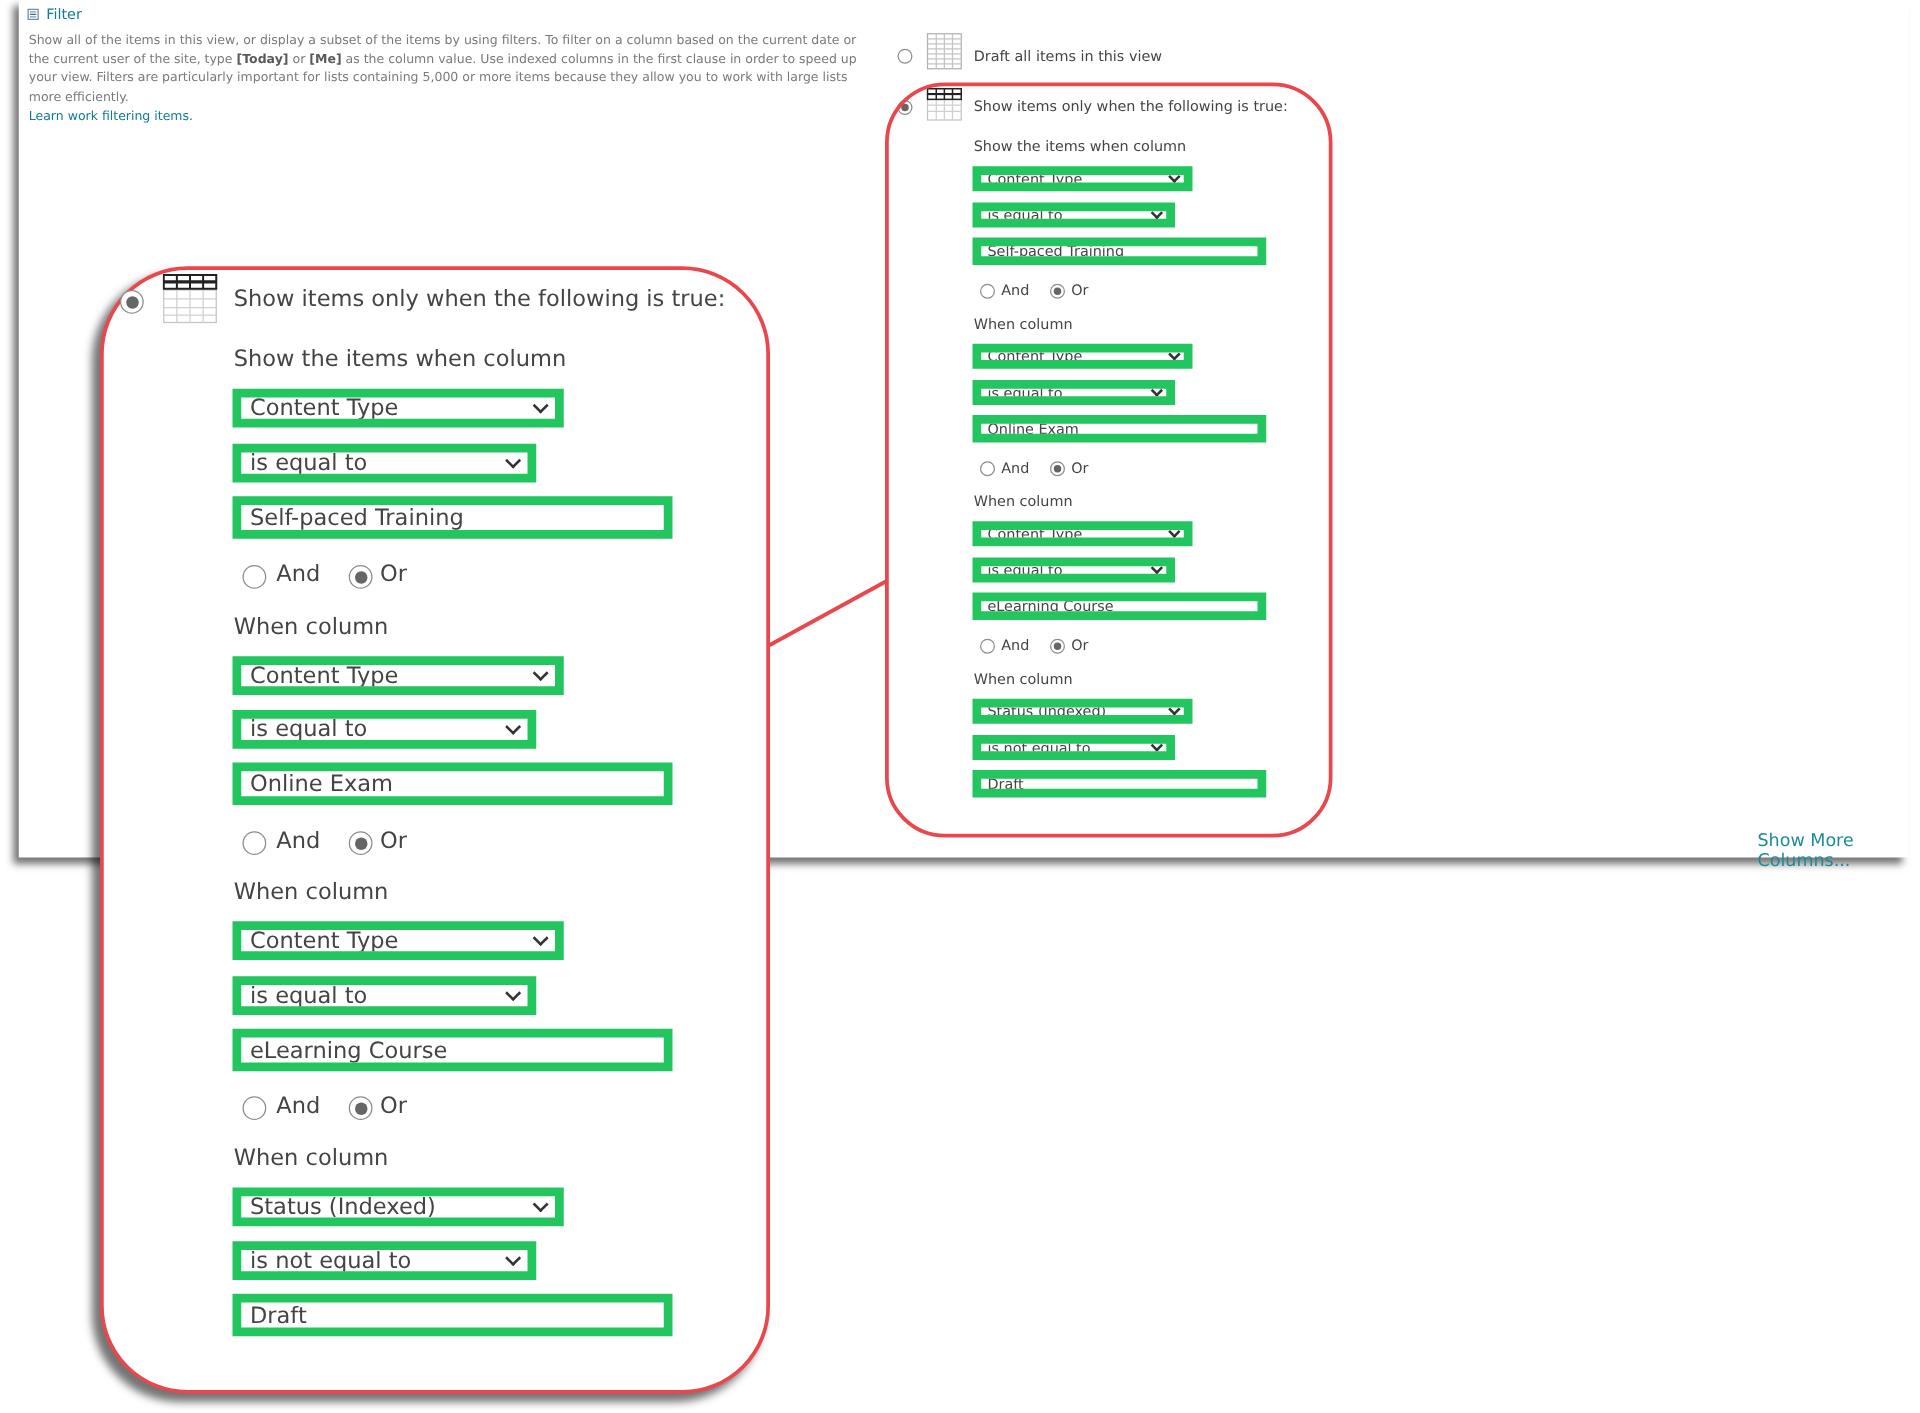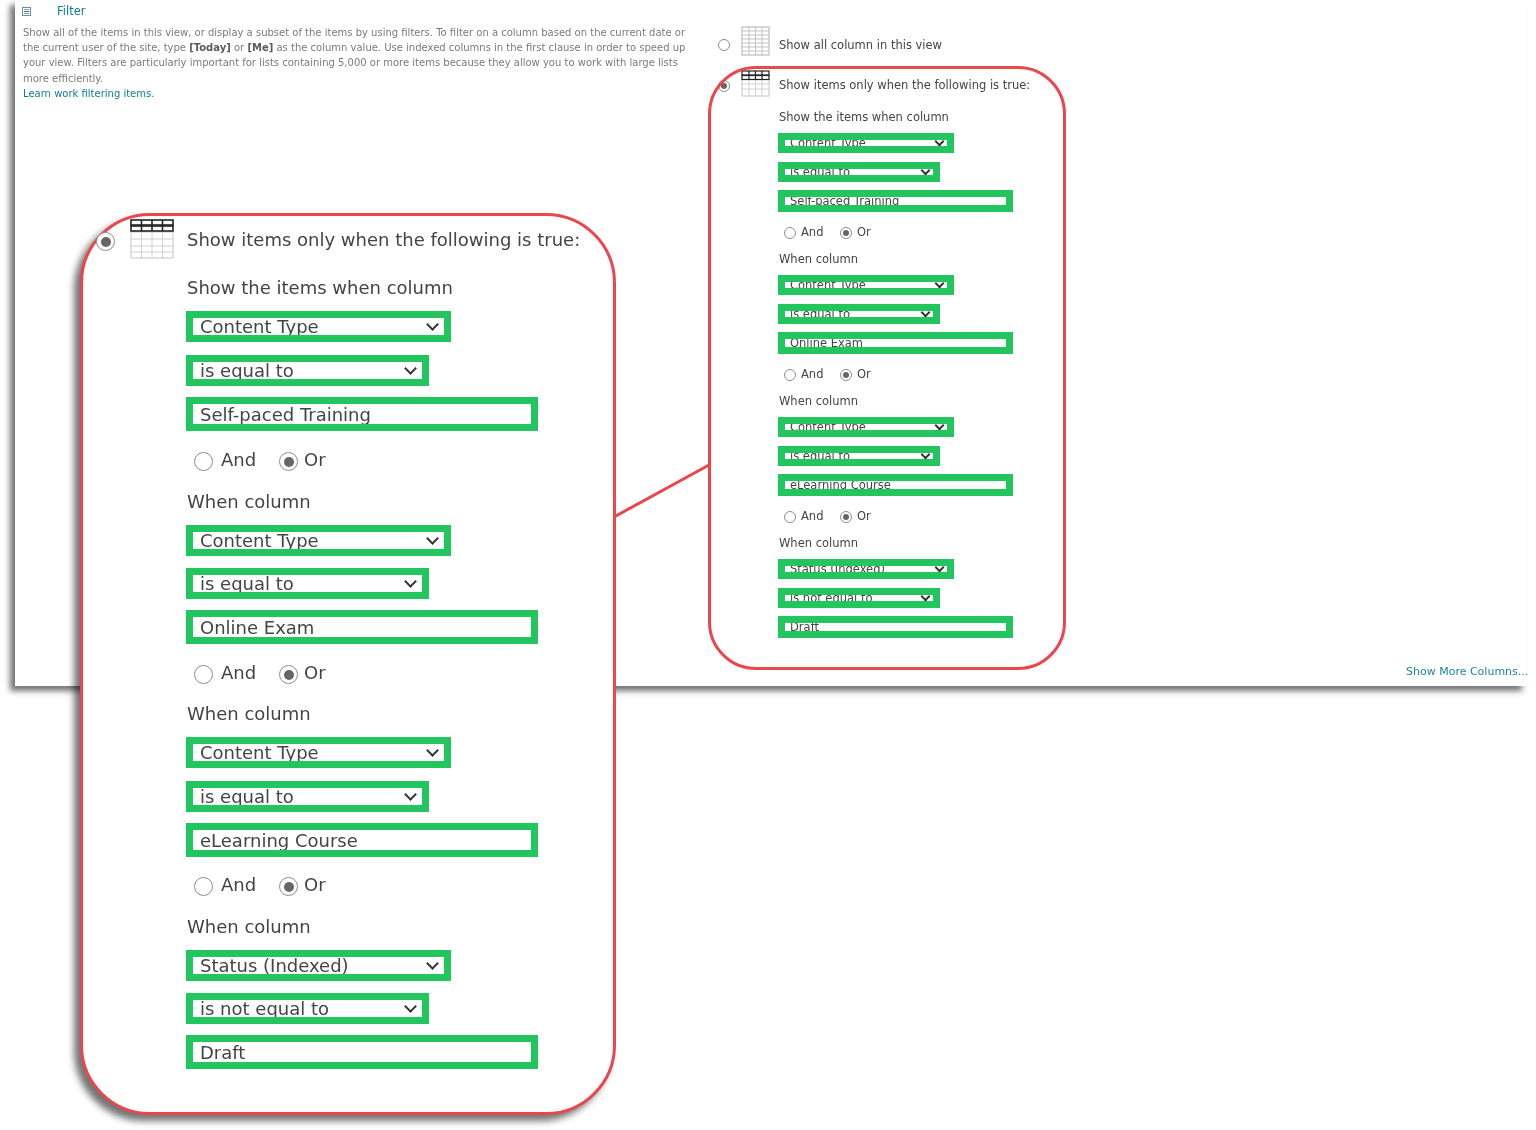--- a/index.html
+++ b/index.html
@@ -8,21 +8,21 @@
 
   
   .page-panel {
     position: absolute; left: 15px; top: 0; width: 1512px; height: 686px;
     background: #fff;
     box-shadow: -5px 5px 6px rgba(0,0,0,0.55);
   }
 
   .filter-header {
     position: absolute; left: 22px; top: 4px; display: flex; align-items: center;
-    font-size: 11.5px; color: #0f7d91; gap: 20px;
+    font-size: 11.5px; color: #0f7d91;
   }
   .collapse-icon {
     width: 9px; height: 9px; border: 1px solid #6b8fa6; margin-right: 6px; position: relative;
   }
   .collapse-icon::after { content: ""; position: absolute; left: 1px; right: 1px; top: 3px; height: 1px; background: #3c6b8a; }
   .collapse-icon::before { content: ""; position: absolute; left: 1px; right: 1px; top: 1px; bottom: 1px; border-top: 1px solid #7a9cb2; border-bottom: 1px solid #7a9cb2; }
 
   .desc {
     position: absolute; left: 23px; top: 25px; width: 680px;
     font-size: 10px; line-height: 15.2px; color: #7a7a7a;
@@ -48,21 +48,21 @@
 
   .select, .textbox {
     position: absolute; background: #fff; border: 7px solid #22c55e; color: #444; white-space: nowrap; overflow: hidden;
   }
   .s-ctl { font-size: 11.5px; padding-left: 5px; display: flex; align-items: center; }
   .b-ctl { font-size: 18px; padding-left: 7px; display: flex; align-items: center; }
   .chev { position: absolute; top: 50%; }
   .s-ctl .chev { right: 4px; width: 7px; height: 7px; margin-top: -5px; border-right: 2px solid #333; border-bottom: 2px solid #333; transform: rotate(45deg); }
   .b-ctl .chev { right: 7px; width: 9px; height: 9px; margin-top: -7px; border-right: 2.5px solid #333; border-bottom: 2.5px solid #333; transform: rotate(45deg); }
 
-  .show-more { position: absolute; left: 1406px; top: 665px; font-size: 11px; color: #1a8a9a; }
+  .show-more { position: absolute; left: 1406px; top: 665px; font-size: 14px; color: #1a8a9a; }
 
   .red-box-small {
     position: absolute; left: 708px; top: 66px; width: 358px; height: 604px;
     border: 3px solid #e8474c; border-radius: 48px; pointer-events: none;
   }
   .connector { position: absolute; left: 0; top: 0; pointer-events: none; }
 
   .zoom-box {
     position: absolute; left: 80px; top: 213px; width: 536px; height: 902px;
     background: #fff; border: 3.5px solid #e8474c; border-radius: 70px;
@@ -94,21 +94,21 @@
         <line x1="14.5" y1="1" x2="14.5" y2="29"></line>
         <line x1="21" y1="1" x2="21" y2="29"></line>
       <line x1="1" y1="5" x2="28" y2="5"></line>
         <line x1="1" y1="9" x2="28" y2="9"></line>
         <line x1="1" y1="13" x2="28" y2="13"></line>
         <line x1="1" y1="17" x2="28" y2="17"></line>
         <line x1="1" y1="21" x2="28" y2="21"></line>
         <line x1="1" y1="25" x2="28" y2="25"></line>
     </g>
   </svg>
-  <span class="s-text abs" style="left:779px;top:38px;">Show all column in this view</span>
+  <span class="s-text abs" style="left:779px;top:38px;">Draft all items in this view</span>
 
   <span class="radio s-radio checked abs" style="left:718px;top:80px;"></span>
   <svg class="grid-icon" style="left:741px;top:70px;" width="30" height="28">
     <rect x="1" y="9" width="27" height="17" fill="#fff" stroke="#c4c4c4"></rect>
     <g stroke="#d0d0d0">
         <line x1="8" y1="9" x2="8" y2="26"></line>
         <line x1="14.5" y1="9" x2="14.5" y2="26"></line>
         <line x1="21" y1="9" x2="21" y2="26"></line>
         <line x1="1" y1="14" x2="28" y2="14"></line>
         <line x1="1" y1="19" x2="28" y2="19"></line>

